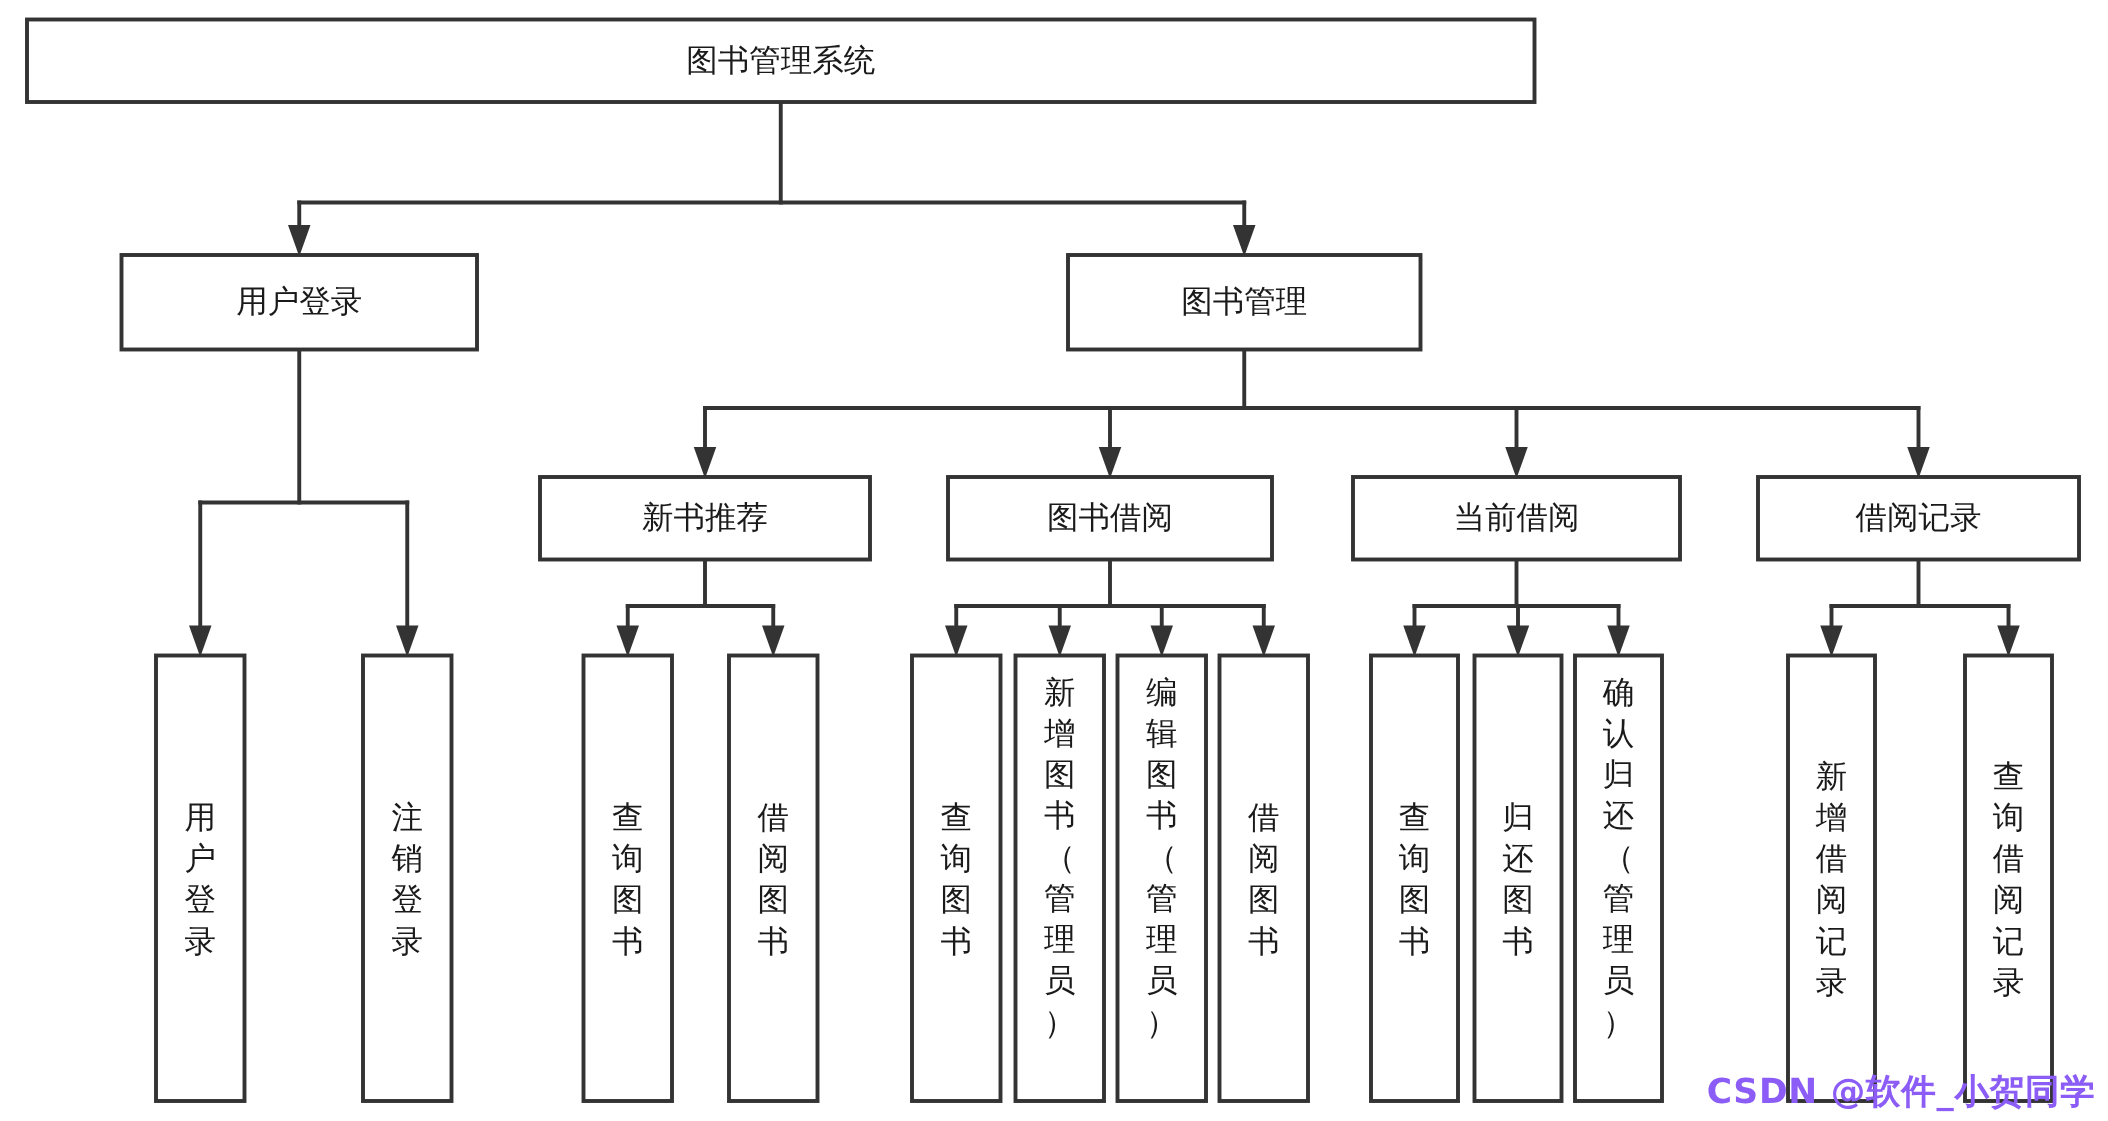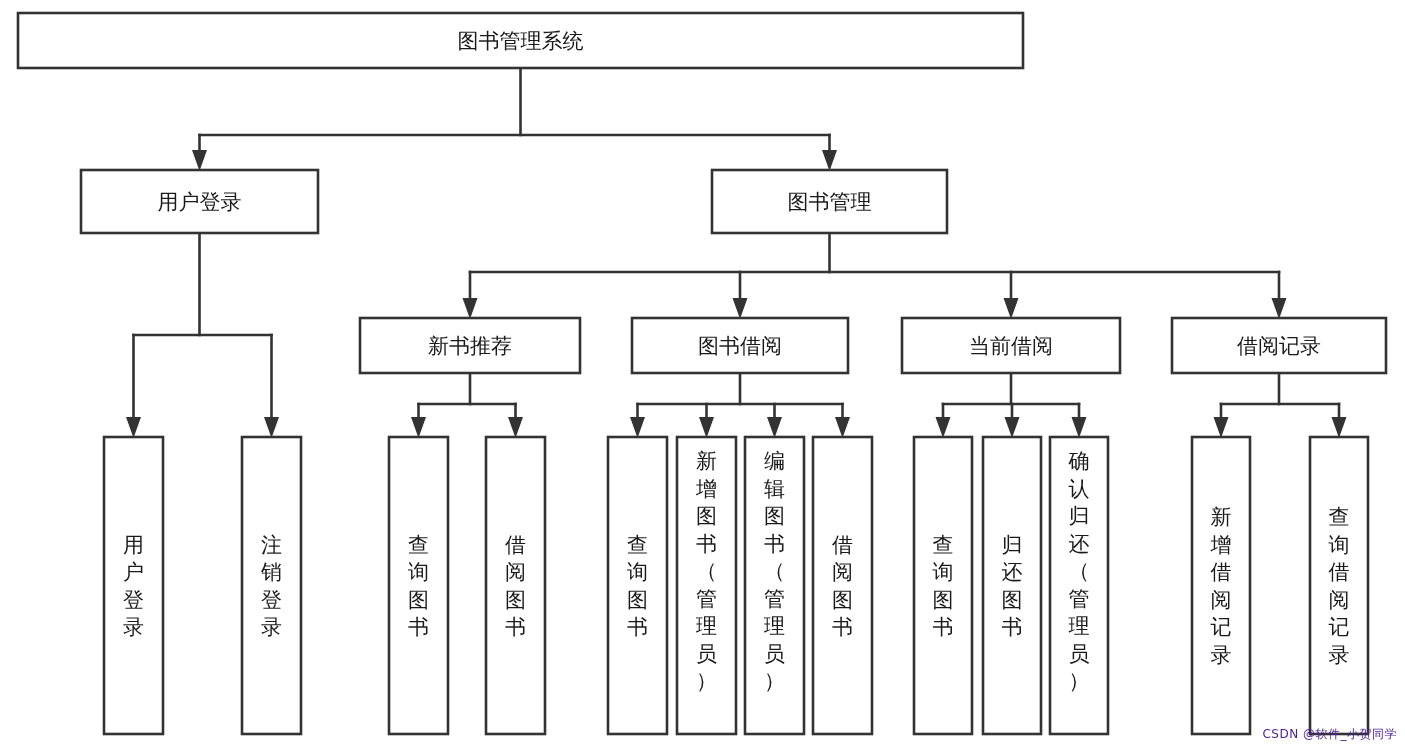--- a/index.html
+++ b/index.html
@@ -53,25 +53,26 @@
     font-family: "DejaVu Sans", "Liberation Sans", sans-serif;
     font-size: 21px;
     fill: #1a1a1a;
     text-anchor: middle;
   }
   .watermark-text {
     position: absolute;
     right: 8px;
     bottom: 4px;
     font-family: "DejaVu Sans", "Liberation Sans", sans-serif;
-    font-size: 12px;
-    color: #4c1d95;
+    font-size: 23px;
+    color: #8b5cf6;
     letter-spacing: 0.5px;
     white-space: nowrap;
     user-select: none;
+    font-weight: bold;
   }
 </style>
 </head>
 <body>
 
 <div id="diagram-root">
   <svg class="diagram-canvas" viewBox="0 0 1405 747" xmlns="http://www.w3.org/2000/svg">
     <g id="layer-connectors">
         <g>
           <path d="M 520.5 68 L 520.5 135" class="connector-line"></path>

